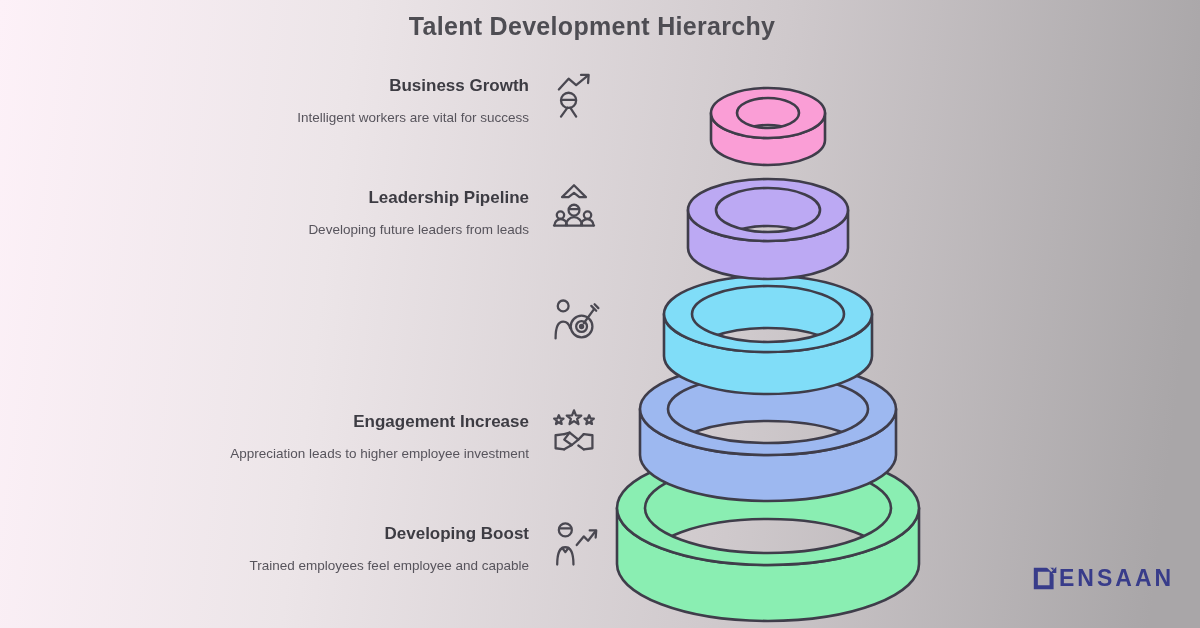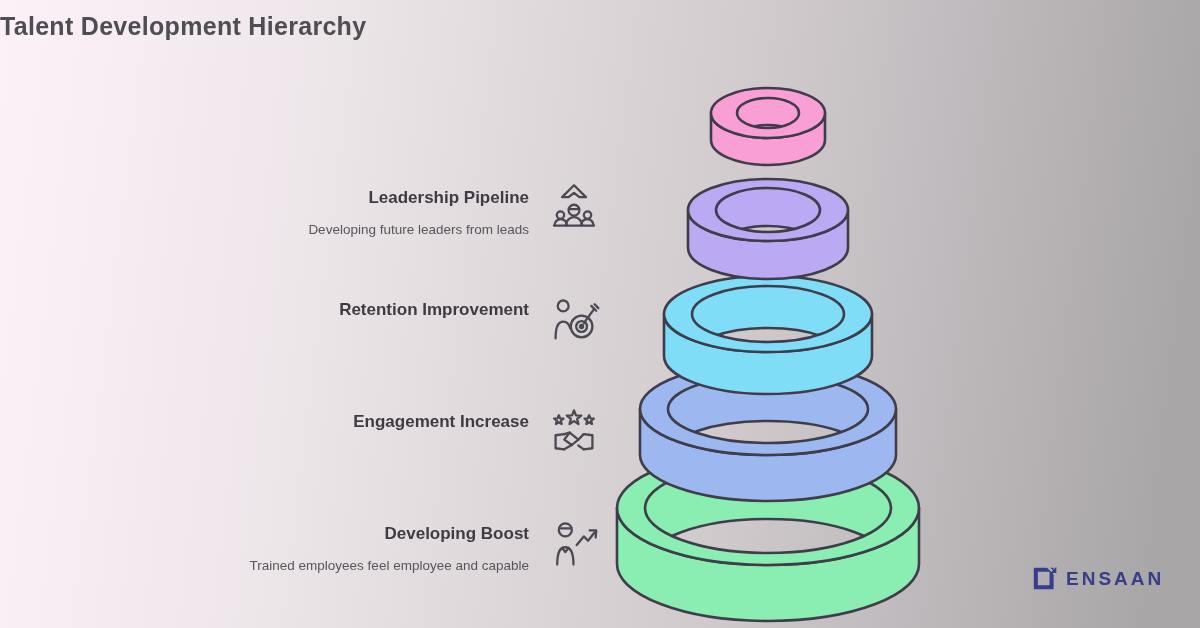--- a/index.html
+++ b/index.html
@@ -3,32 +3,32 @@
 <meta charset="utf-8">
 <style>
   html,body{margin:0;padding:0;}
   .canvas{
     position:relative;width:1200px;height:628px;overflow:hidden;
     background:linear-gradient(97deg,#fdf1f8 0%,#ece5e8 28%,#cfc9cc 62%,#a9a6a8 96%);
     font-family:"Liberation Sans",sans-serif;
   }
   .main-title{
     position:absolute;top:12px;left:0;width:1184px;margin:0;
-    text-align:left;font-size:25px;font-weight:700;color:#4e4d53;letter-spacing:.3px;
+    text-align:center;font-size:25px;font-weight:700;color:#4e4d53;letter-spacing:.3px;
   }
   .rings-svg{position:absolute;left:0;top:0;pointer-events:none;}
   .ring-stroke{stroke:#3f3d4a;stroke-width:2.6;stroke-linejoin:round;}
   .row{position:absolute;left:219px;width:381px;display:flex;align-items:flex-start;}
   .row-text{width:310px;text-align:right;}
   .row-title{font-size:17px;font-weight:700;color:#3d3c43;margin:0 0 13px 0;line-height:20px;}
   .row-desc{font-size:13.5px;color:#57545c;margin:0;line-height:17px;}
   .row-icon{width:52px;height:52px;margin-left:19px;margin-top:-6px;flex:none;}
   .ic{stroke:#4a4851;stroke-width:2.1;fill:none;stroke-linecap:round;stroke-linejoin:round;}
   .logo{position:absolute;left:1032px;top:565px;display:flex;align-items:center;}
-  .logo-text{font-size:19px;font-weight:600;color:#383c8a;letter-spacing:3px;margin-left:7px;}
+  .logo-text{font-size:23px;font-weight:600;color:#383c8a;letter-spacing:3px;}
 </style>
 </head>
 <body>
 
 <div class="canvas">
 
   <h1 class="main-title">Talent Development Hierarchy</h1>
 
   <svg class="rings-svg" width="1200" height="628" viewBox="0 0 1200 628">
     <defs>
@@ -98,20 +98,33 @@
     </g>
 
     <g>
       <path class="ring-stroke" d="M711 113 A57 25 0 0 0 825 113 L825 140 A57 25 0 0 1 711 140 Z" fill="#FA9ED6"></path>
       <rect x="737" y="98" width="62" height="57" mask="url(#m0)" fill="#FA9ED6"></rect>
       <ellipse class="ring-stroke" cx="768" cy="140" rx="31" ry="15" fill="none" clip-path="url(#h0)"></ellipse>
       <path class="ring-stroke" fill-rule="evenodd" d="M711 113 a57 25 0 1 0 114 0 a57 25 0 1 0 -114 0 Z M737 113 a31 15 0 1 0 62 0 a31 15 0 1 0 -62 0 Z" fill="#FA9ED6"></path>
     </g>
   </svg>
 
+  <div class="row" style="top:76px">
+    <div class="row-text">
+      <p class="row-title">Business Growth</p>
+      <p class="row-desc">Intelligent workers are vital for success</p>
+    </div>
+    <svg class="row-icon ic" viewBox="0 0 48 48">
+      <path d="M10 18 L19 8 L26 14 L37 5"></path>
+      <path d="M30.5 4.5 L37.5 4.5 L37 12"></path>
+      <circle cx="19" cy="28" r="7"></circle>
+      <path d="M12.5 27.5 L25.5 27.5"></path>
+      <path d="M12 43 L18 34.8 M26 43 L20.5 34.8"></path>
+    </svg>
+  </div>
 
   <div class="row" style="top:188px">
     <div class="row-text">
       <p class="row-title">Leadership Pipeline</p>
       <p class="row-desc">Developing future leaders from leads</p>
     </div>
     <svg class="row-icon ic" viewBox="0 0 48 48">
       <path d="M24 3 L35 14 L29 14 L24 10 L19 14 L13 14 Z"></path>
       <circle cx="24" cy="26" r="5"></circle>
       <path d="M19.8 25 L28.2 25"></path>
@@ -119,36 +132,36 @@
       <circle cx="11.5" cy="30.5" r="3.4"></circle>
       <path d="M6 40 a5.8 5.8 0 0 1 11.6 0"></path>
       <circle cx="36.5" cy="30.5" r="3.4"></circle>
       <path d="M30.4 40 a5.8 5.8 0 0 1 11.6 0"></path>
       <path d="M5.5 40.2 L42.5 40.2"></path>
     </svg>
   </div>
 
   <div class="row" style="top:300px">
     <div class="row-text">
-      <p class="row-title">Retention Improvement</p>
     </div>
     <svg class="row-icon ic" viewBox="0 0 48 48">
       <circle cx="14" cy="11" r="5"></circle>
       <path d="M7 41 C7 30 9.5 25.5 14 25.5 C17.5 25.5 19.5 28 20.5 31.5"></path>
       <circle cx="31" cy="30" r="10"></circle>
       <circle cx="31" cy="30" r="5"></circle>
       <circle cx="31" cy="30" r="1.4" fill="#4a4851"></circle>
       <path d="M42.5 14 L33 27"></path>
       <path d="M40 11 L44.5 15.5 M43 9.5 L46.5 13"></path>
     </svg>
   </div>
 
   <div class="row" style="top:412px">
     <div class="row-text">
       <p class="row-title">Engagement Increase</p>
+      <p class="row-desc">Appreciation leads to higher employee investment</p>
     </div>
     <svg class="row-icon ic" viewBox="0 0 48 48">
       <path d="M24 4 L25.8 8.6 L30.7 8.8 L26.9 11.9 L28.1 16.7 L24 14 L19.9 16.7 L21.1 11.9 L17.3 8.8 L22.2 8.6 Z"></path>
       <path d="M10 8.5 L11.2 11.4 L14.3 11.6 L11.9 13.6 L12.6 16.6 L10 15 L7.4 16.6 L8.1 13.6 L5.7 11.6 L8.8 11.4 Z"></path>
       <path d="M38 8.5 L39.2 11.4 L42.3 11.6 L39.9 13.6 L40.6 16.6 L38 15 L35.4 16.6 L36.1 13.6 L33.7 11.6 L36.8 11.4 Z"></path>
       <path d="M15 26 L7 27 L7 39 L15 40"></path>
       <path d="M33 26 L41 27 L41 39 L33 40"></path>
       <path d="M15 26 L20 24.5 L28 31 L33 26"></path>
       <path d="M20 24.5 L15 31 L22 36 L28 31"></path>
       <path d="M15 40 L22 36 M33 40 L28 36.5"></path>

